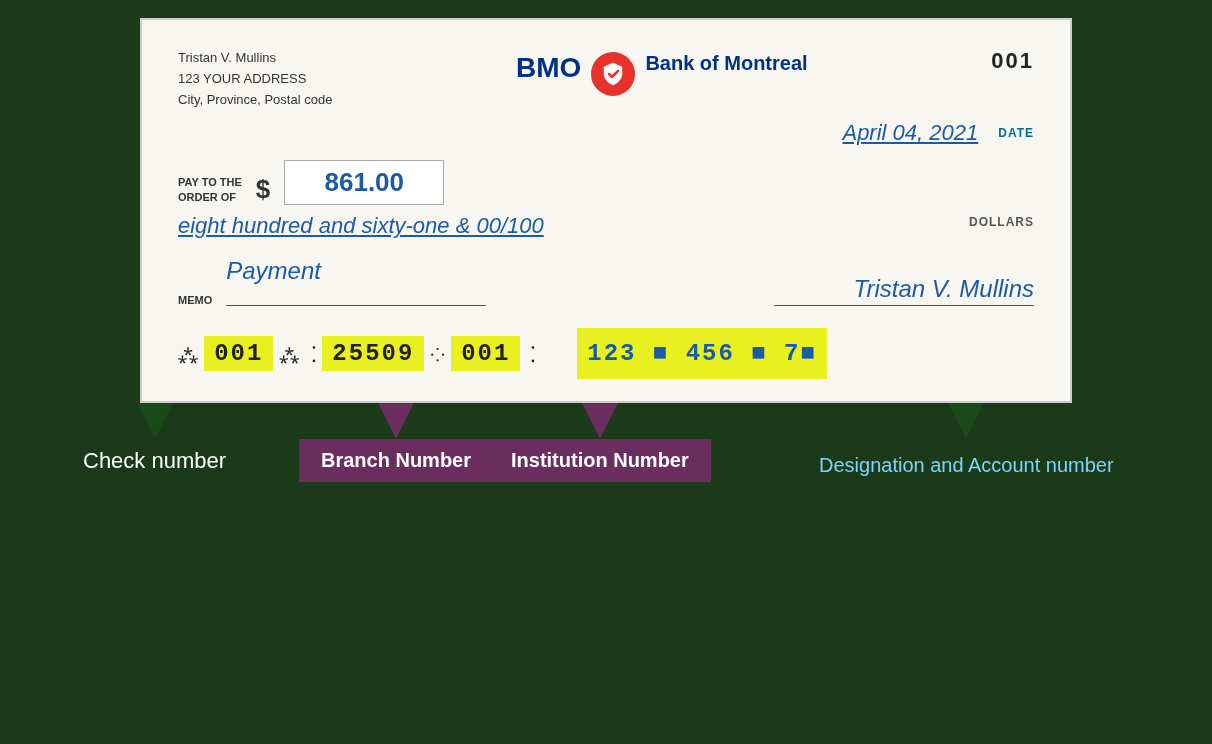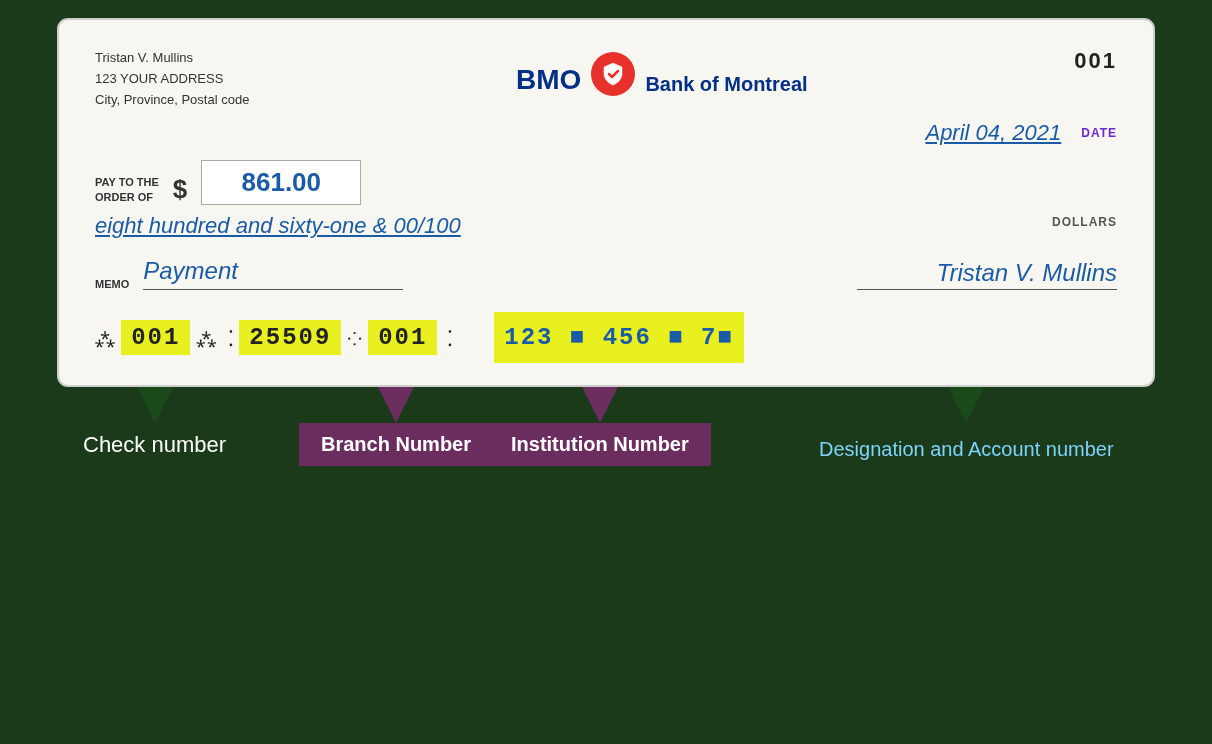--- a/index.html
+++ b/index.html
@@ -10,44 +10,44 @@
       font-family: Arial, sans-serif;
       overflow: hidden;
       display: flex;
       flex-direction: column;
       align-items: center;
       justify-content: flex-start;
     }
 
     
     .check-wrapper {
-      width: 1098px;
+      width: 932px;
       margin: 18px auto 0;
       background: #f8f6f0;
       border: 2px solid #ccc;
-      border-radius: 11px;
+      border-radius: 0;
       padding: 28px 36px 22px 36px;
       position: relative;
     }
 
     
     .check-top {
       display: flex;
       justify-content: space-between;
       align-items: flex-start;
       margin-bottom: 10px;
     }
     .check-address {
       font-size: 13px;
       color: #333;
       line-height: 1.6;
     }
     .bmo-logo {
       display: flex;
-      align-items: flex-end;
+      align-items: flex-start;
       gap: 10px;
       margin-top: 4px;
     }
     .bmo-text {
       font-size: 28px;
       font-weight: bold;
       color: #003087;
     }
     .bmo-circle {
       width: 44px;
@@ -82,21 +82,21 @@
       margin-bottom: 14px;
     }
     .date-value {
       font-size: 22px;
       color: #1a5ba8;
       text-decoration: underline;
       font-style: italic;
     }
     .date-label {
       font-size: 12px;
-      color: #6d28d9;
+      color: #0369a1;
       font-weight: bold;
       letter-spacing: 1px;
     }
 
     
     .pay-row {
       display: flex;
       align-items: flex-end;
       gap: 14px;
       margin-bottom: 8px;
@@ -171,21 +171,21 @@
       gap: 14px;
     }
     .memo-label {
       font-size: 11px;
       color: #333;
       font-weight: bold;
     }
     .memo-line {
       border-bottom: 1.5px solid #555;
       min-width: 260px;
-      padding-bottom: 4px;
+      padding-bottom: 20px;
     }
     .memo-value {
       font-size: 24px;
       color: #1a5ba8;
       font-style: italic;
     }
     .signature-line {
       border-bottom: 1.5px solid #555;
       min-width: 260px;
       padding-bottom: 2px;

